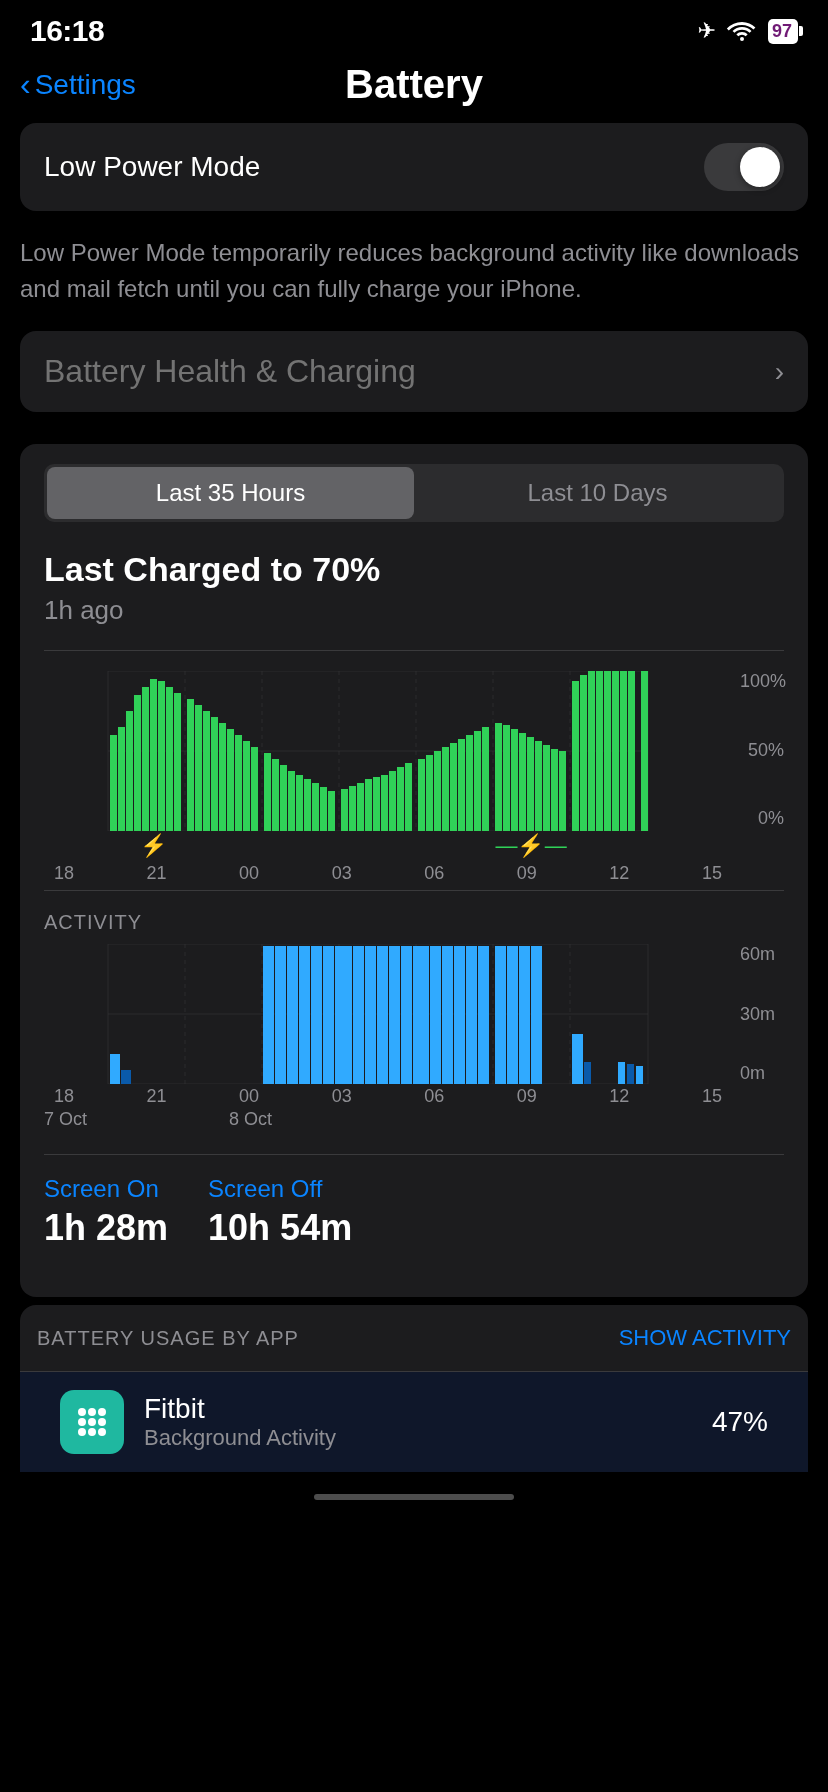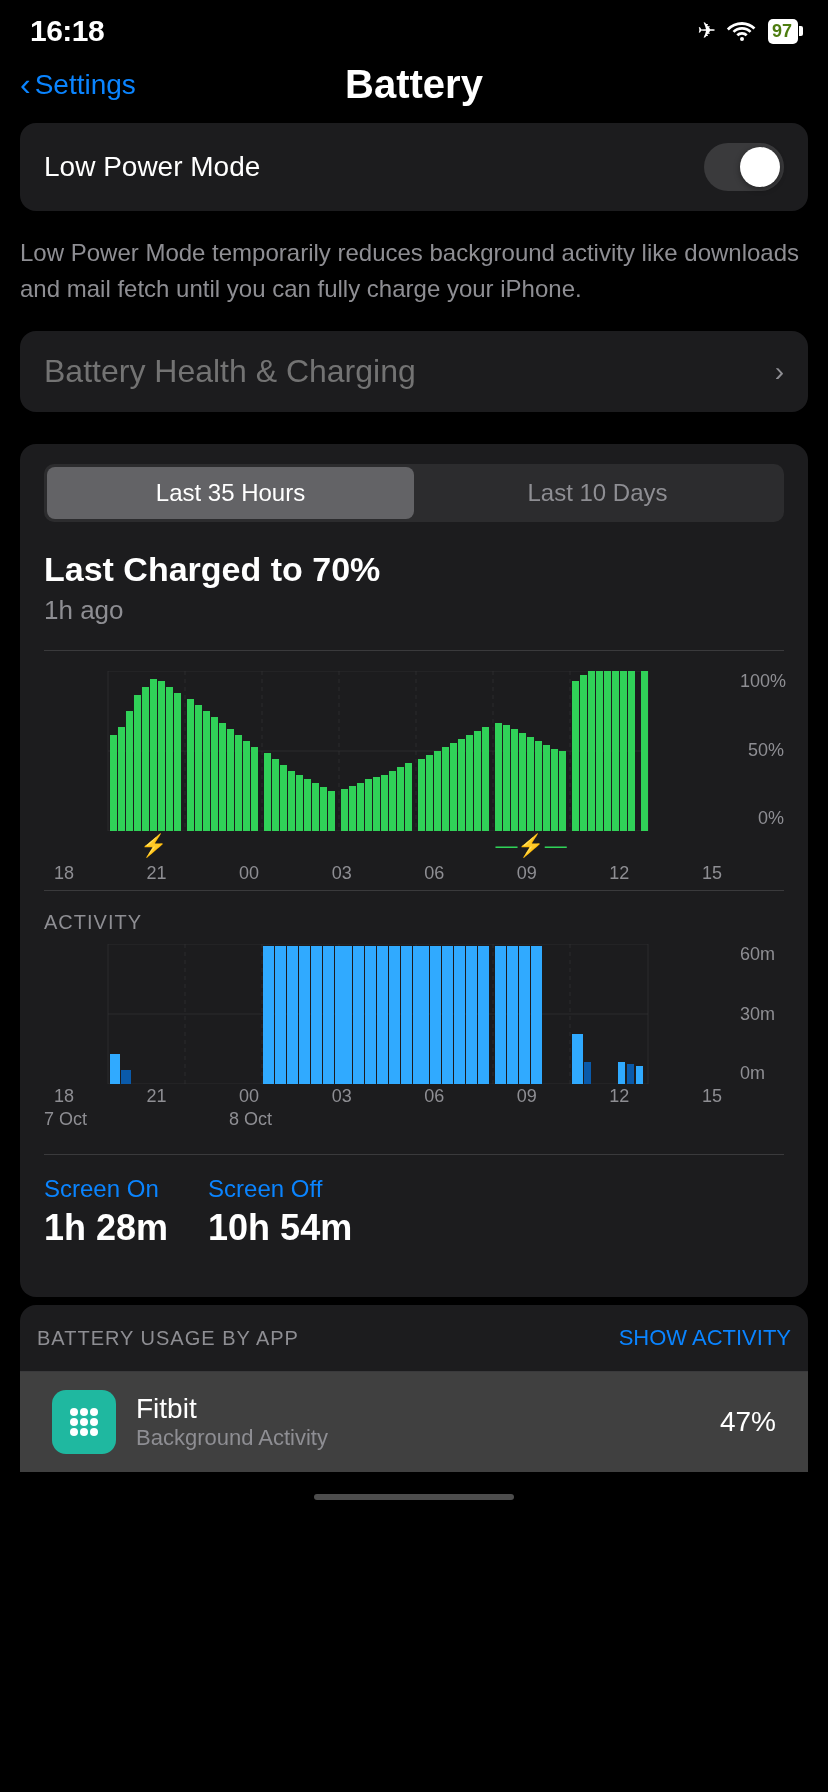--- a/index.html
+++ b/index.html
@@ -29,21 +29,21 @@
     .status-icons {
       display: flex;
       align-items: center;
       gap: 10px;
     }
     .battery-icon {
       display: flex;
       align-items: center;
       gap: 4px;
       background: #fff;
-      color: #4d7c0f;
+      color: #701a75;
       border-radius: 5px;
       padding: 2px 6px 2px 4px;
       font-size: 18px;
       font-weight: 700;
       position: relative;
     }
     .battery-icon::after {
       content: '';
       position: absolute;
       right: -5px;
@@ -270,24 +270,24 @@
       color: #8e8e93;
       letter-spacing: 1px;
     }
     .show-activity {
       font-size: 22px;
       color: #0a84ff;
       cursor: pointer;
     }
 
     .app-row {
-      background: #404040;
-      display: flex;
-      align-items: center;
-      padding: 18px 32px;
+      background: #0f172a;
+      display: flex;
+      align-items: center;
+      padding: 18px 40px;
       border-top: 1px solid #3a3a3c;
     }
     .app-icon {
       width: 64px;
       height: 64px;
       border-radius: 14px;
       background: #1fb8a0;
       display: flex;
       align-items: center;
       justify-content: center;

